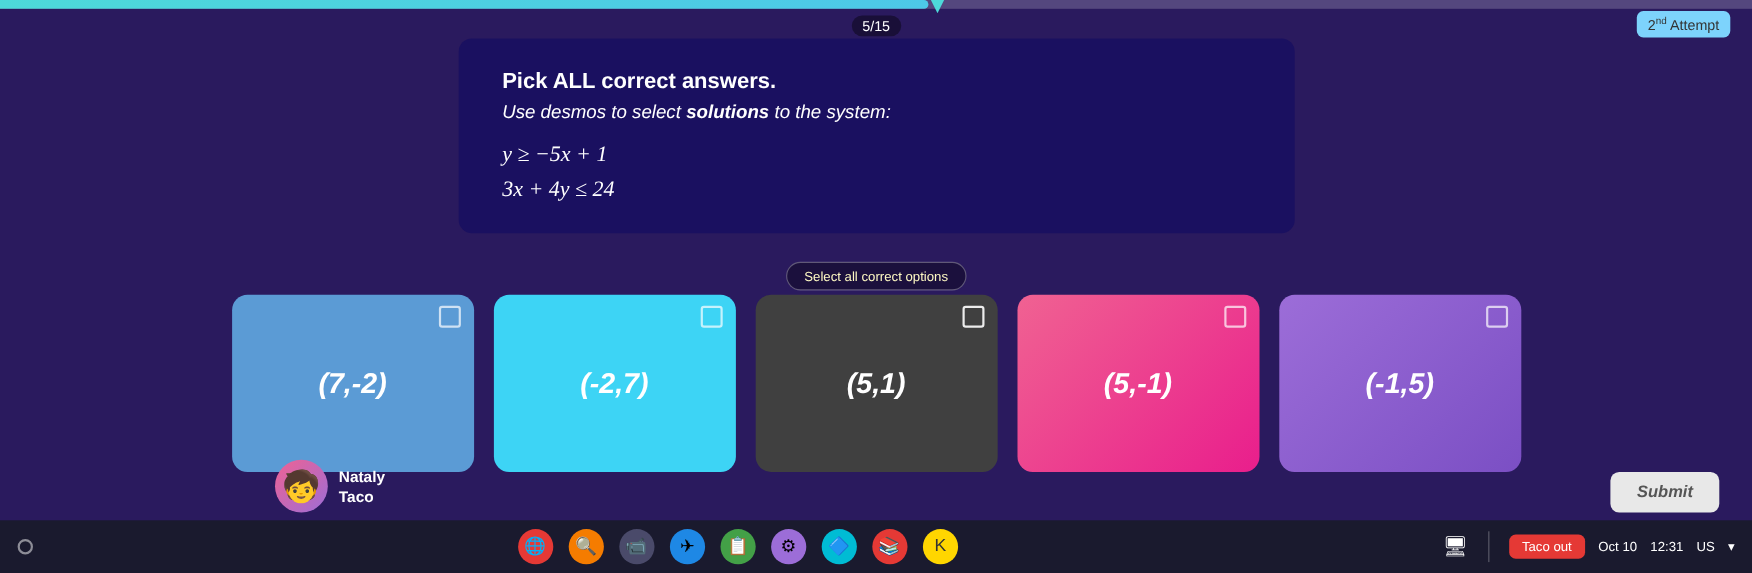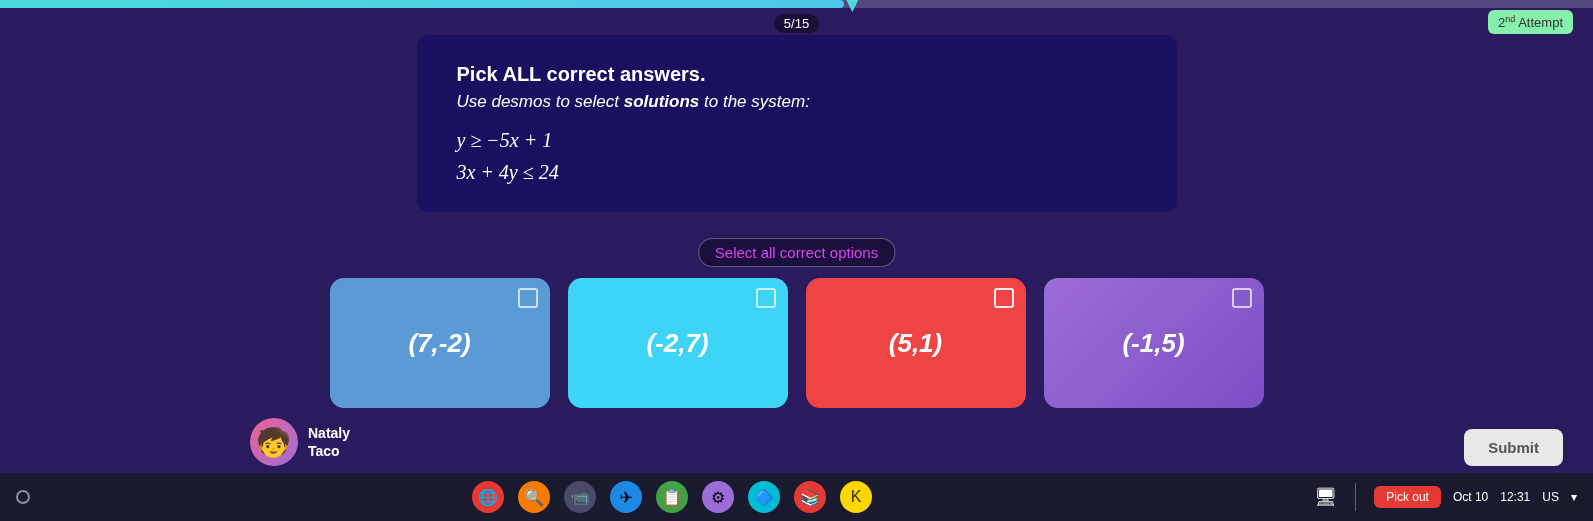--- a/index.html
+++ b/index.html
@@ -48,21 +48,21 @@
       font-size: 13px;
       padding: 2px 10px;
       border-radius: 10px;
     }
 
     
     .attempt-badge {
       position: absolute;
       top: 10px;
       right: 20px;
-      background: #86efac;
+      background: #7dd3fc;
       color: #333;
       font-size: 13px;
       padding: 4px 10px;
       border-radius: 6px;
       font-weight: 500;
     }
     .attempt-badge sup {
       font-size: 9px;
     }
 
@@ -98,22 +98,22 @@
       font-family: 'Times New Roman', serif;
     }
 
     
     .select-label {
       position: absolute;
       top: 238px;
       left: 50%;
       transform: translateX(-50%);
       background: rgba(0,0,0,0.35);
-      color: #d946ef;
-      font-size: 15px;
+      color: #fef9c3;
+      font-size: 12px;
       padding: 5px 16px;
       border-radius: 14px;
       white-space: nowrap;
       border: 1px solid rgba(255,255,255,0.3);
       text-align: center;
     }
 
     
     .options-container {
       position: absolute;
@@ -121,48 +121,47 @@
       left: 50%;
       transform: translateX(-50%);
       display: flex;
       gap: 18px;
       width: 1200px;
       justify-content: center;
     }
 
     .option-card {
       width: 220px;
-      height: 130px;
+      height: 161px;
       border-radius: 14px;
       display: flex;
       align-items: center;
       justify-content: center;
       font-size: 26px;
       font-weight: 600;
       color: white;
       cursor: pointer;
       position: relative;
       font-style: italic;
-      margin-top: 10px;
     }
 
     .option-card .checkbox {
       position: absolute;
       top: 10px;
       right: 12px;
       width: 20px;
       height: 20px;
       border: 2px solid rgba(255,255,255,0.7);
       border-radius: 3px;
       background: transparent;
     }
 
     .option-1 { background: #5b9bd5; }
     .option-2 { background: #3dd4f5; }
-    .option-3 { background: #ef4444; }
+    .option-3 { background: #404040; }
     .option-4 { background: linear-gradient(135deg, #f06292, #e91e8c); }
     .option-5 { background: linear-gradient(135deg, #9c6dd8, #7b4fc4); }
 
     
     .user-info {
       position: absolute;
       bottom: 55px;
       left: 250px;
       display: flex;
       align-items: center;
@@ -194,20 +193,21 @@
       bottom: 55px;
       right: 30px;
       background: #e8e8e8;
       color: #555;
       border: none;
       padding: 10px 24px;
       border-radius: 8px;
       font-size: 15px;
       font-weight: 600;
       cursor: pointer;
+      font-style: italic;
     }
 
     
     .taskbar {
       position: absolute;
       bottom: 0;
       left: 0;
       right: 0;
       height: 48px;
       background: #1a1a2e;
@@ -293,20 +293,24 @@
     <div class="checkbox"></div>
     <span>(7,-2)</span>
   </div>
   <div class="option-card option-2">
     <div class="checkbox"></div>
     <span>(-2,7)</span>
   </div>
   <div class="option-card option-3">
     <div class="checkbox" style="border-color: rgba(255,255,255,0.9);"></div>
     <span>(5,1)</span>
+  </div>
+  <div class="option-card option-4">
+    <div class="checkbox"></div>
+    <span>(5,-1)</span>
   </div>
   <div class="option-card option-5">
     <div class="checkbox"></div>
     <span>(-1,5)</span>
   </div>
 </div>
 
 <div class="user-info">
   <div class="avatar">
     <span class="avatar-face">🧒</span>
@@ -328,19 +332,19 @@
     <div class="taskbar-icon" style="background:#1e88e5;">✈</div>
     <div class="taskbar-icon" style="background:#43a047;">📋</div>
     <div class="taskbar-icon" style="background:#9c6dd8;">⚙</div>
     <div class="taskbar-icon" style="background:#00bcd4;">🔷</div>
     <div class="taskbar-icon" style="background:#e53935;">📚</div>
     <div class="taskbar-icon" style="background:#ffd600; color:#333;">K</div>
   </div>
   <div class="taskbar-right">
     <div style="color:white; font-size:18px;">🖥</div>
     <div class="taskbar-divider"></div>
-    <button class="sign-out-btn">Pick out</button>
+    <button class="sign-out-btn">Taco out</button>
     <span style="color:white;">Oct 10</span>
     <span style="color:white;">12:31</span>
     <span style="color:white;">US</span>
     <span style="color:white;">▾</span>
   </div>
 </div>
 
 </body></html>

